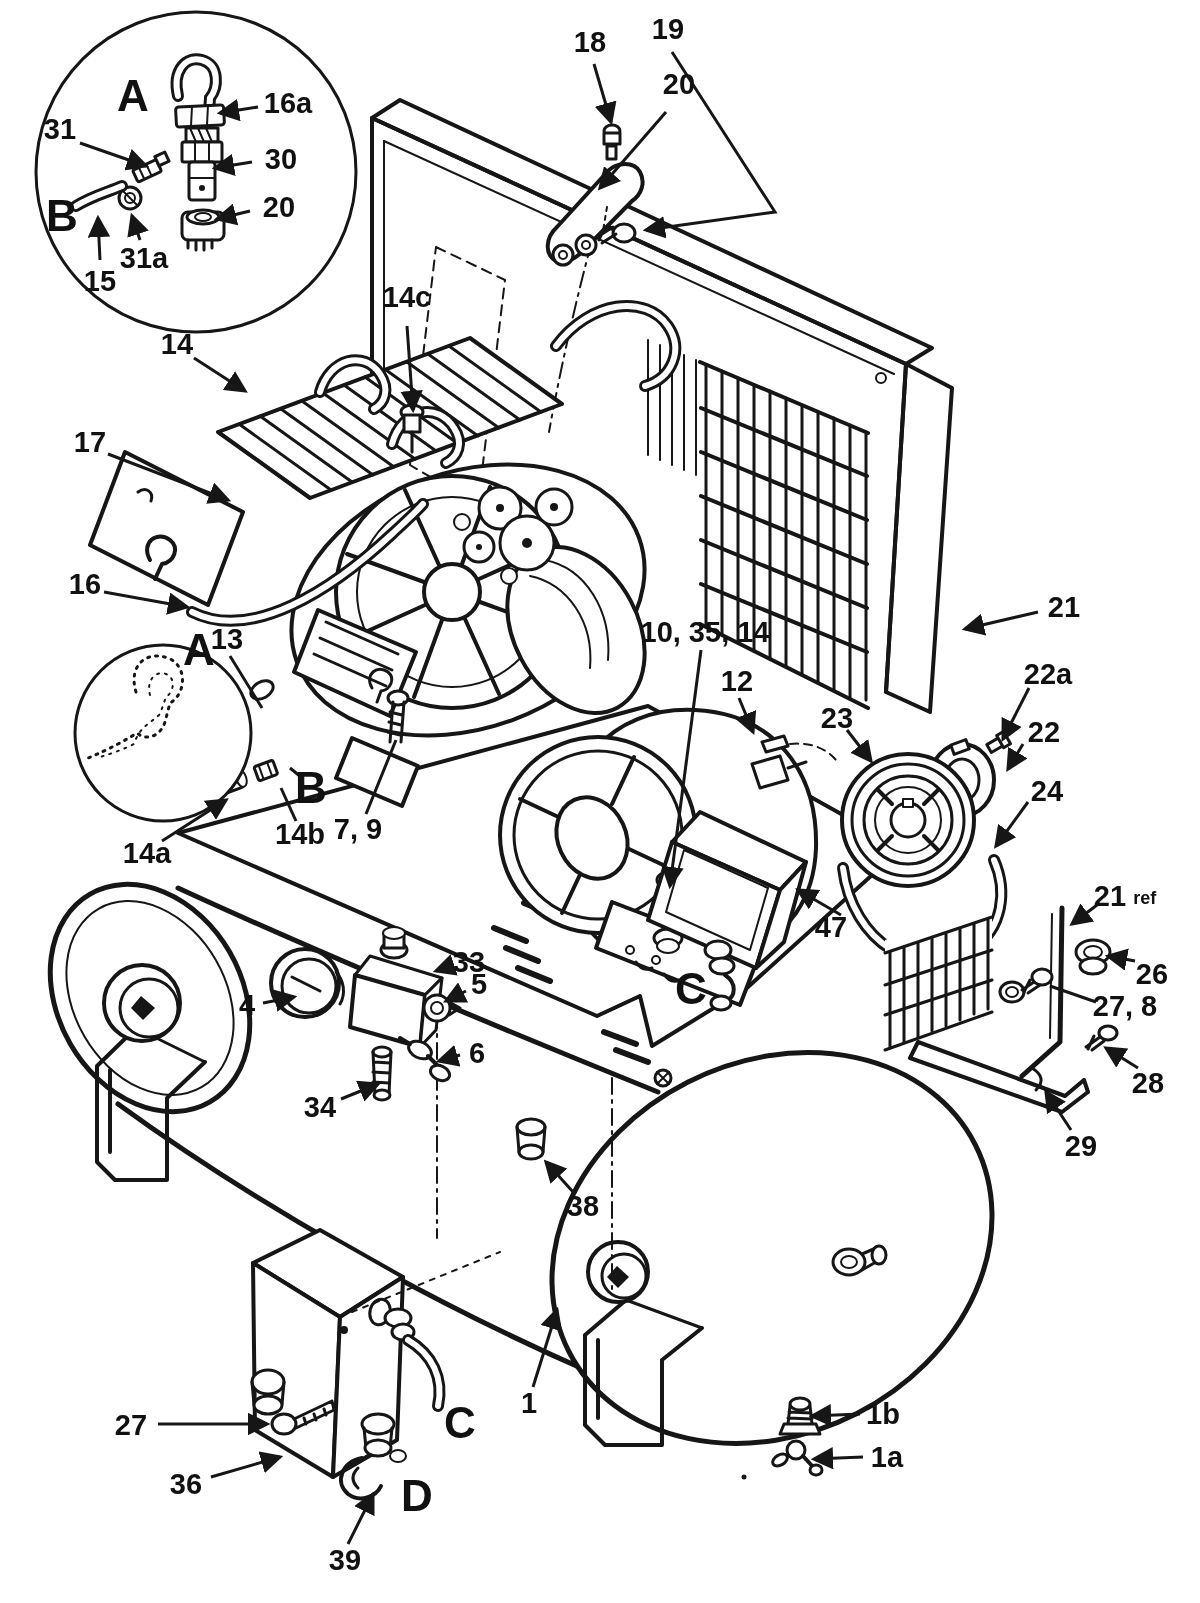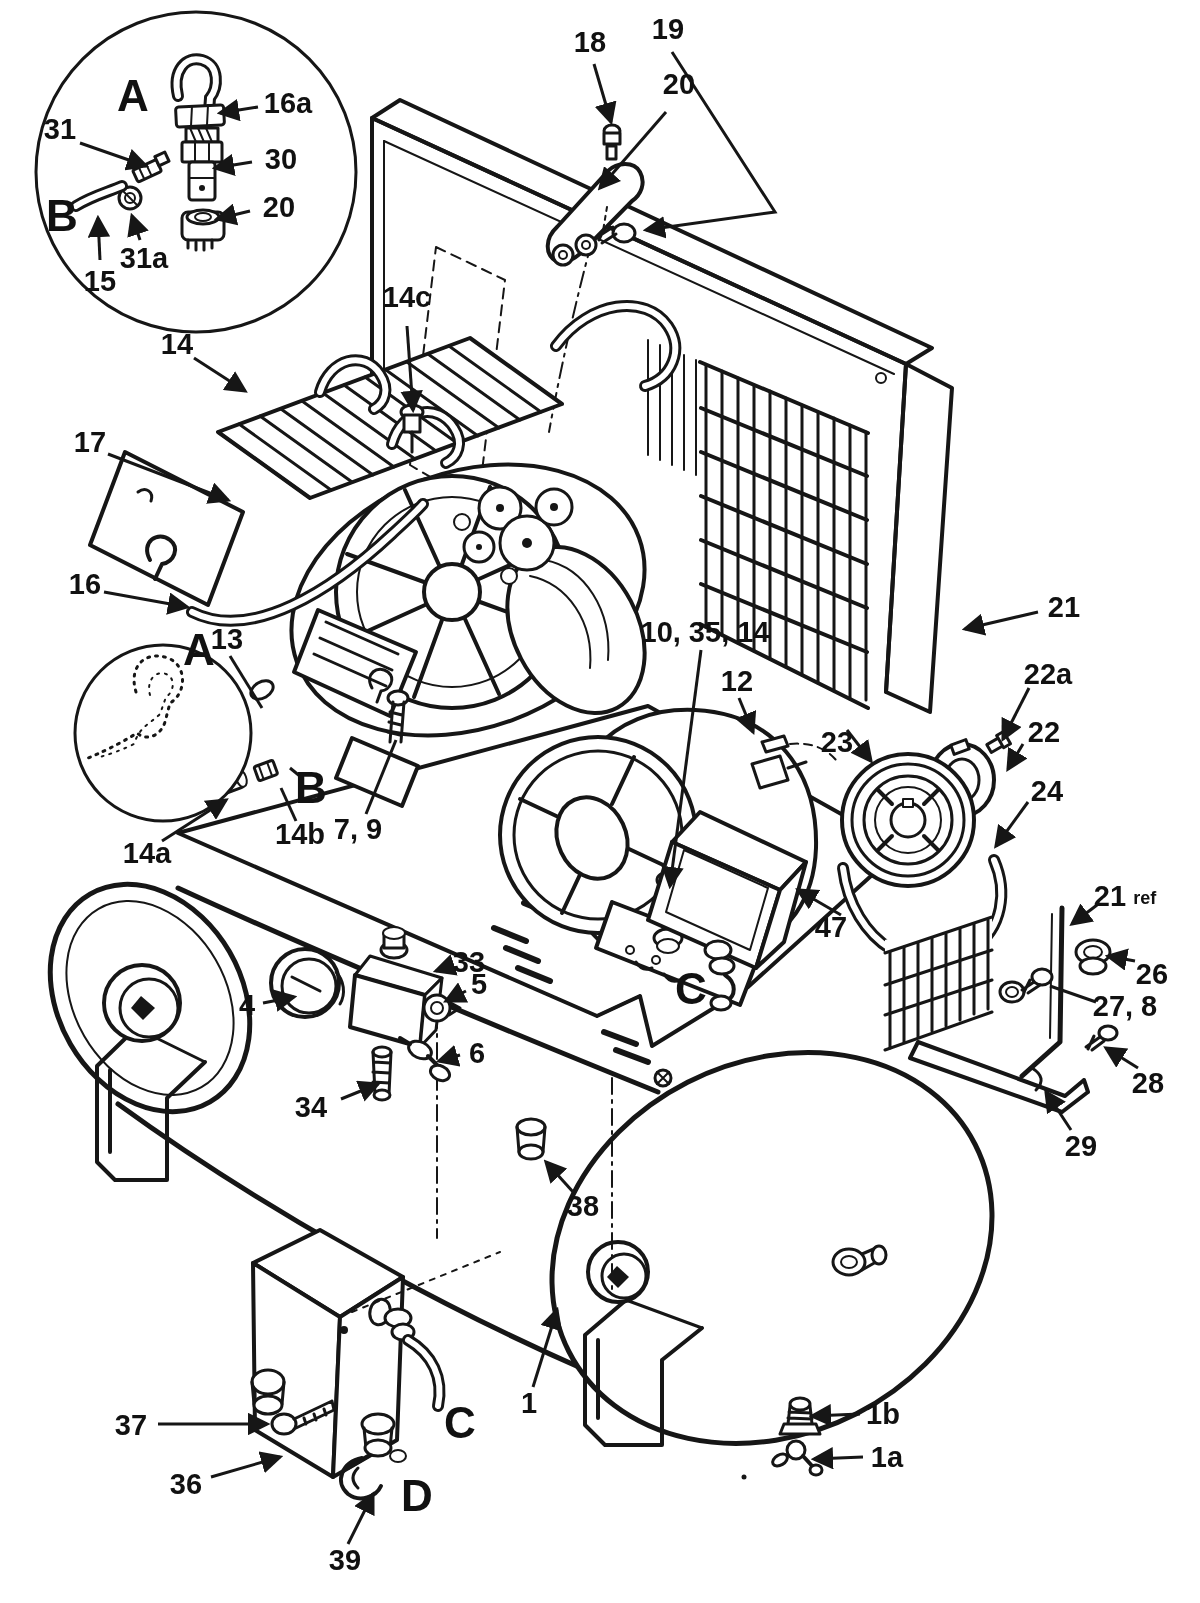--- a/index.html
+++ b/index.html
@@ -503,44 +503,44 @@
   <div class="lbl" style="left:679px;top:84px">20</div>
   <div class="lbl" style="left:177px;top:344px">14</div>
   <div class="lbl" style="left:407px;top:297px">14c</div>
   <div class="lbl" style="left:90px;top:442px">17</div>
   <div class="lbl" style="left:85px;top:584px">16</div>
   <div class="lbl" style="left:227px;top:639px">13</div>
   <div class="lbl big" style="left:199px;top:650px">A</div>
   <div class="lbl" style="left:1064px;top:607px">21</div>
   <div class="lbl" style="left:705px;top:632px">10, 35, 14</div>
   <div class="lbl" style="left:737px;top:681px">12</div>
-  <div class="lbl" style="left:837px;top:742px">23</div>
+  <div class="lbl" style="left:837px;top:718px">23</div>
   <div class="lbl" style="left:1048px;top:674px">22a</div>
   <div class="lbl" style="left:1044px;top:732px">22</div>
   <div class="lbl" style="left:1047px;top:791px">24</div>
   <div class="lbl" style="left:147px;top:853px">14a</div>
   <div class="lbl" style="left:300px;top:834px">14b</div>
   <div class="lbl big" style="left:311px;top:788px">B</div>
   <div class="lbl" style="left:358px;top:829px">7, 9</div>
   <div class="lbl" style="left:831px;top:927px">47</div>
   <div class="lbl big" style="left:691px;top:989px">C</div>
   <div class="lbl" style="left:1125px;top:896px">
     <span>21</span><span class="ref">ref</span>
   </div>
   <div class="lbl" style="left:1152px;top:974px">26</div>
   <div class="lbl" style="left:1125px;top:1006px">27, 8</div>
   <div class="lbl" style="left:1148px;top:1083px">28</div>
   <div class="lbl" style="left:1081px;top:1146px">29</div>
   <div class="lbl" style="left:469px;top:962px">33</div>
   <div class="lbl" style="left:479px;top:984px">5</div>
   <div class="lbl" style="left:247px;top:1005px">4</div>
   <div class="lbl" style="left:477px;top:1053px">6</div>
-  <div class="lbl" style="left:311px;top:1107px">34</div>
+  <div class="lbl" style="left:320px;top:1107px">34</div>
   <div class="lbl" style="left:583px;top:1206px">38</div>
   <div class="lbl" style="left:529px;top:1403px">1</div>
   <div class="lbl big" style="left:460px;top:1423px">C</div>
   <div class="lbl big" style="left:417px;top:1496px">D</div>
   <div class="lbl" style="left:345px;top:1560px">39</div>
-  <div class="lbl" style="left:131px;top:1425px">37</div>
+  <div class="lbl" style="left:131px;top:1425px">27</div>
   <div class="lbl" style="left:186px;top:1484px">36</div>
   <div class="lbl" style="left:883px;top:1414px">1b</div>
   <div class="lbl" style="left:887px;top:1457px">1a</div>
 </div>
 
 </body></html>

